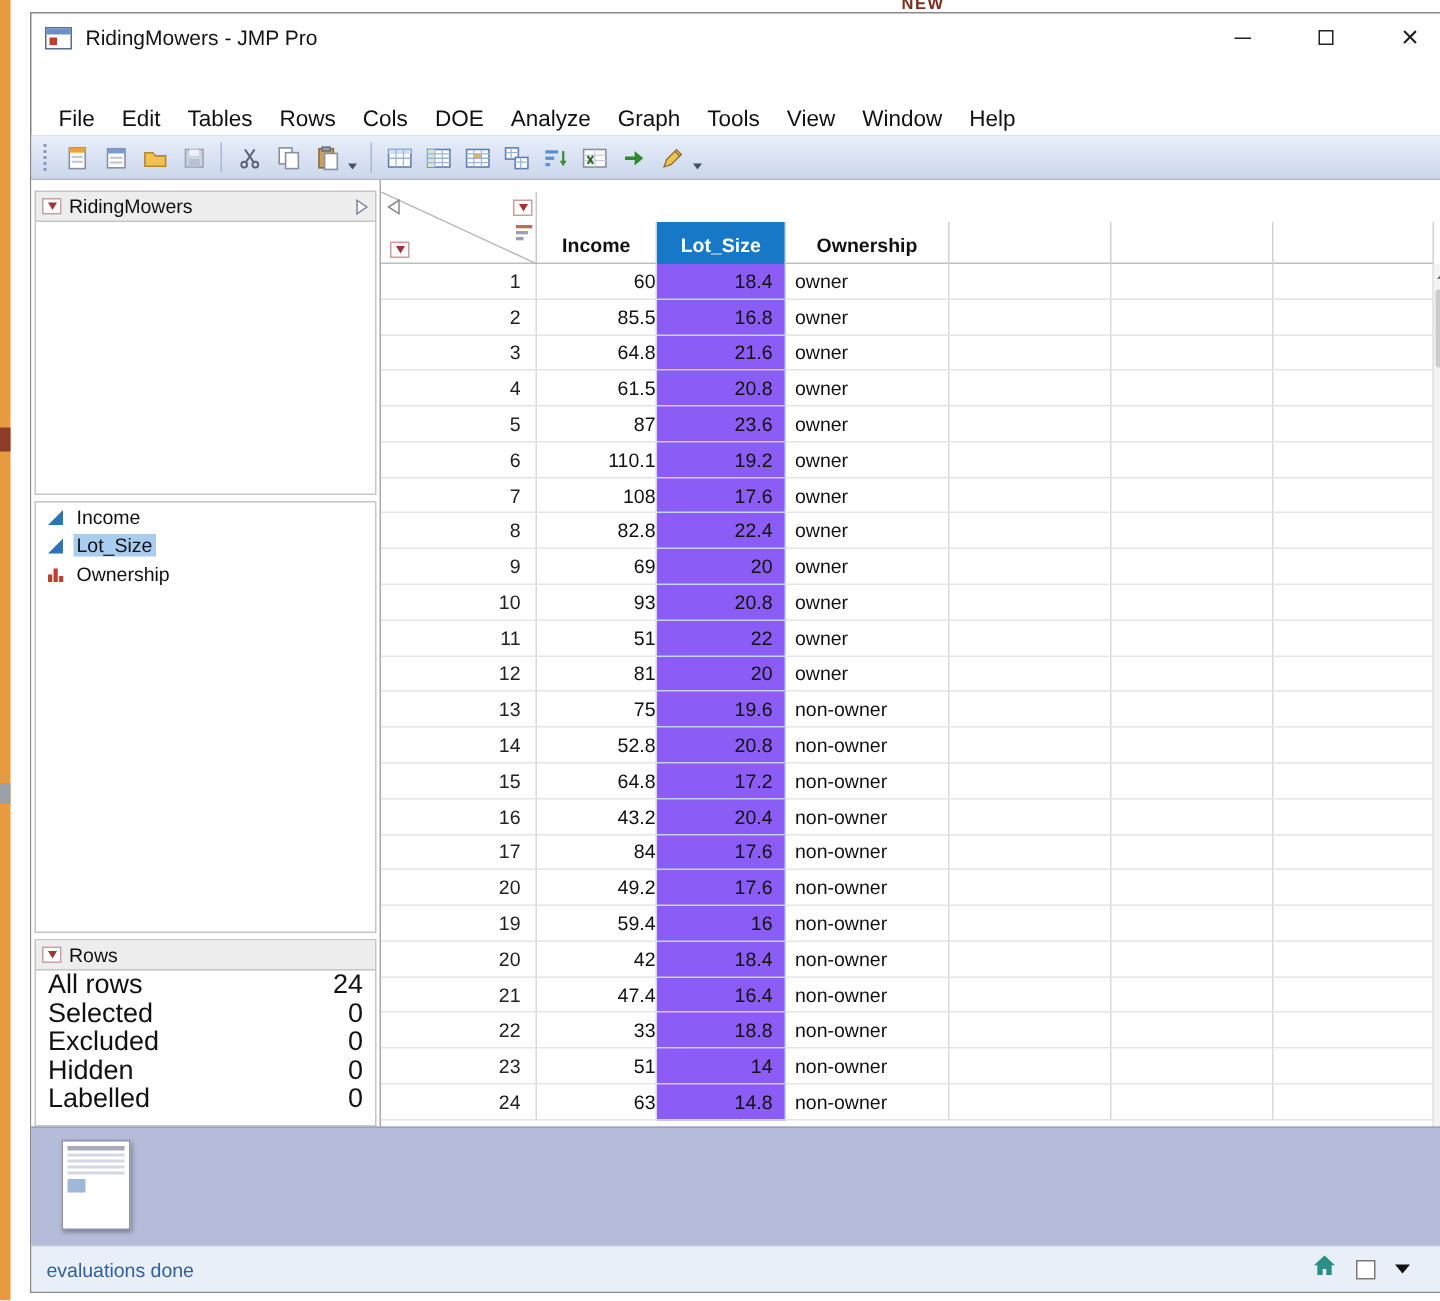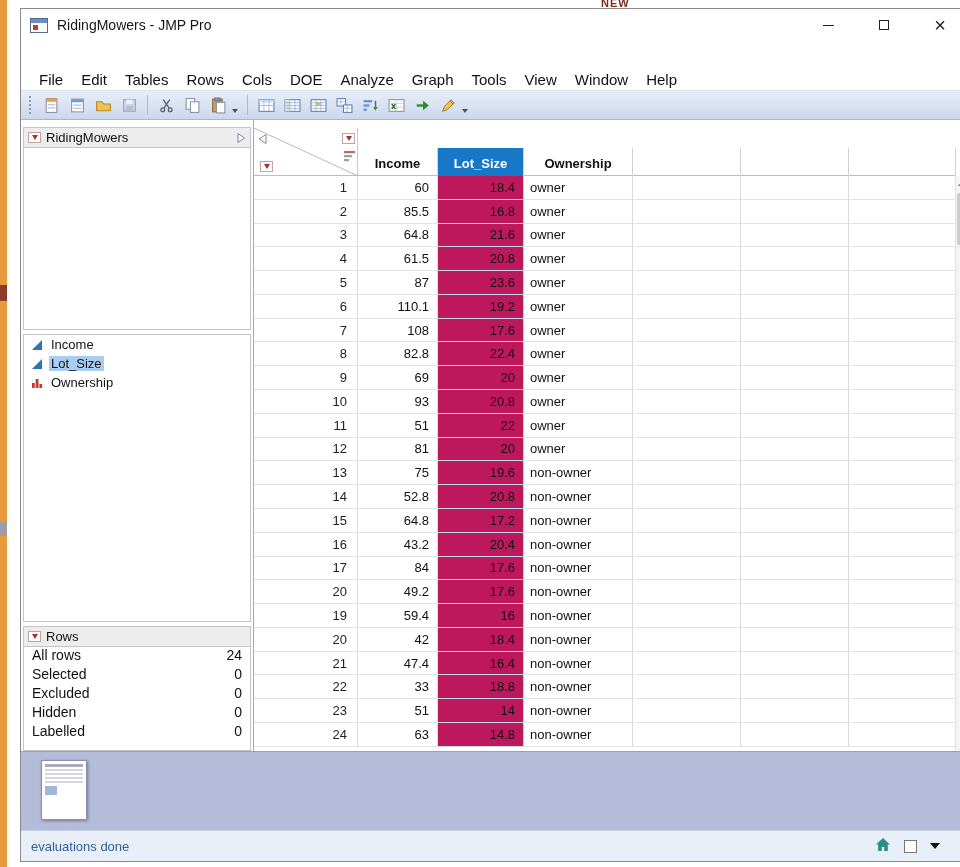--- a/index.html
+++ b/index.html
@@ -54,21 +54,21 @@
     display:flex; align-items:center; gap:5px; padding:8px 4px; font-size:13px; }
   .rt-btn { width:13px; height:11px; flex:0 0 13px; border:1px solid #c9a0a0; background:#fff;
     display:inline-flex; align-items:center; justify-content:center; }
   .rt-tri { width:0; height:0; border-left:3.5px solid transparent; border-right:3.5px solid transparent;
     border-top:5px solid #a33333; }
   .dock-arrow { margin-left:auto; display:flex; align-items:center; }
   .col-item { height:19px; display:flex; align-items:center; gap:6px; padding-left:7px; font-size:13px; }
   .col-ic { display:flex; width:12px; }
   .col-label { padding:0 2px; }
   .col-label.sel { background:#a9ccf1; }
-  .row-stat { height:19px; display:flex; align-items:flex-start; padding:0 8px; font-size:14px; }
+  .row-stat { height:19px; display:flex; align-items:center; padding:0 8px; font-size:18px; }
   .row-stat .v { margin-left:auto; }
 
   
   .table-area { flex:1 1 auto; position:relative; min-width:0; background:#fff; }
   .table-wrap { position:absolute; left:0; top:8px; width:702px; }
   .thead { position:relative; height:48px; border-bottom:1px solid #bdbdbd; }
   .corner { position:absolute; left:0; top:0; width:104px; height:48px; border-right:1px solid #c9c9c9; }
   .corner svg.diag { position:absolute; left:0; top:0; }
   .collapse-tri { position:absolute; left:3px; top:3px; }
   .corner-rt-top { position:absolute; left:88px; top:5px; }
@@ -78,22 +78,22 @@
   .hcell { border-right:1px solid #d2d2d2; display:flex; align-items:flex-end; justify-content:center;
     font-weight:bold; font-size:13px; padding-bottom:5px; }
   .hcell.sel { background:#1878c8; color:#fff; }
   .w-income { width:80px; } .w-lot { width:86px; } .w-own { width:109px; }
   .w-e1 { width:108px; } .w-e2 { width:108px; } .w-e3 { width:107px; }
 
   .trow { display:flex; height:23.79px; }
   .tcell { border-right:1px solid #dadada; border-bottom:1px solid #e4e4e4;
     font-size:13px; display:flex; align-items:center; }
   .c-num { width:104px; justify-content:flex-end; padding-right:10px; color:#222; }
-  .c-income { width:80px; justify-content:flex-end; padding-right:8px; }
-  .c-lot { width:86px; justify-content:flex-end; padding-right:8px; background:#be185d;
+  .c-income { width:80px; justify-content:flex-end; }
+  .c-lot { width:86px; justify-content:flex-end; padding-right:8px; background:#8b5cf6;
     border-right-color:#c0d7ec; border-bottom-color:#c0d7ec; }
   .c-own { width:109px; padding-left:6px; }
   .c-e { width:108px; } .c-e3 { width:107px; }
 
   .vscroll { position:absolute; right:0; top:56px; width:13px; height:596px; background:#f4f4f4;
     border-left:1px solid #e2e2e2; }
   .vs-btn { position:absolute; left:0; width:12px; height:15px; display:flex; align-items:center; justify-content:center; }
   .vs-up { top:0; } .vs-down { bottom:0; }
   .tri-up { width:0; height:0; border-left:4px solid transparent; border-right:4px solid transparent; border-bottom:5px solid #777; }
   .tri-down { width:0; height:0; border-left:4px solid transparent; border-right:4px solid transparent; border-top:5px solid #777; }

